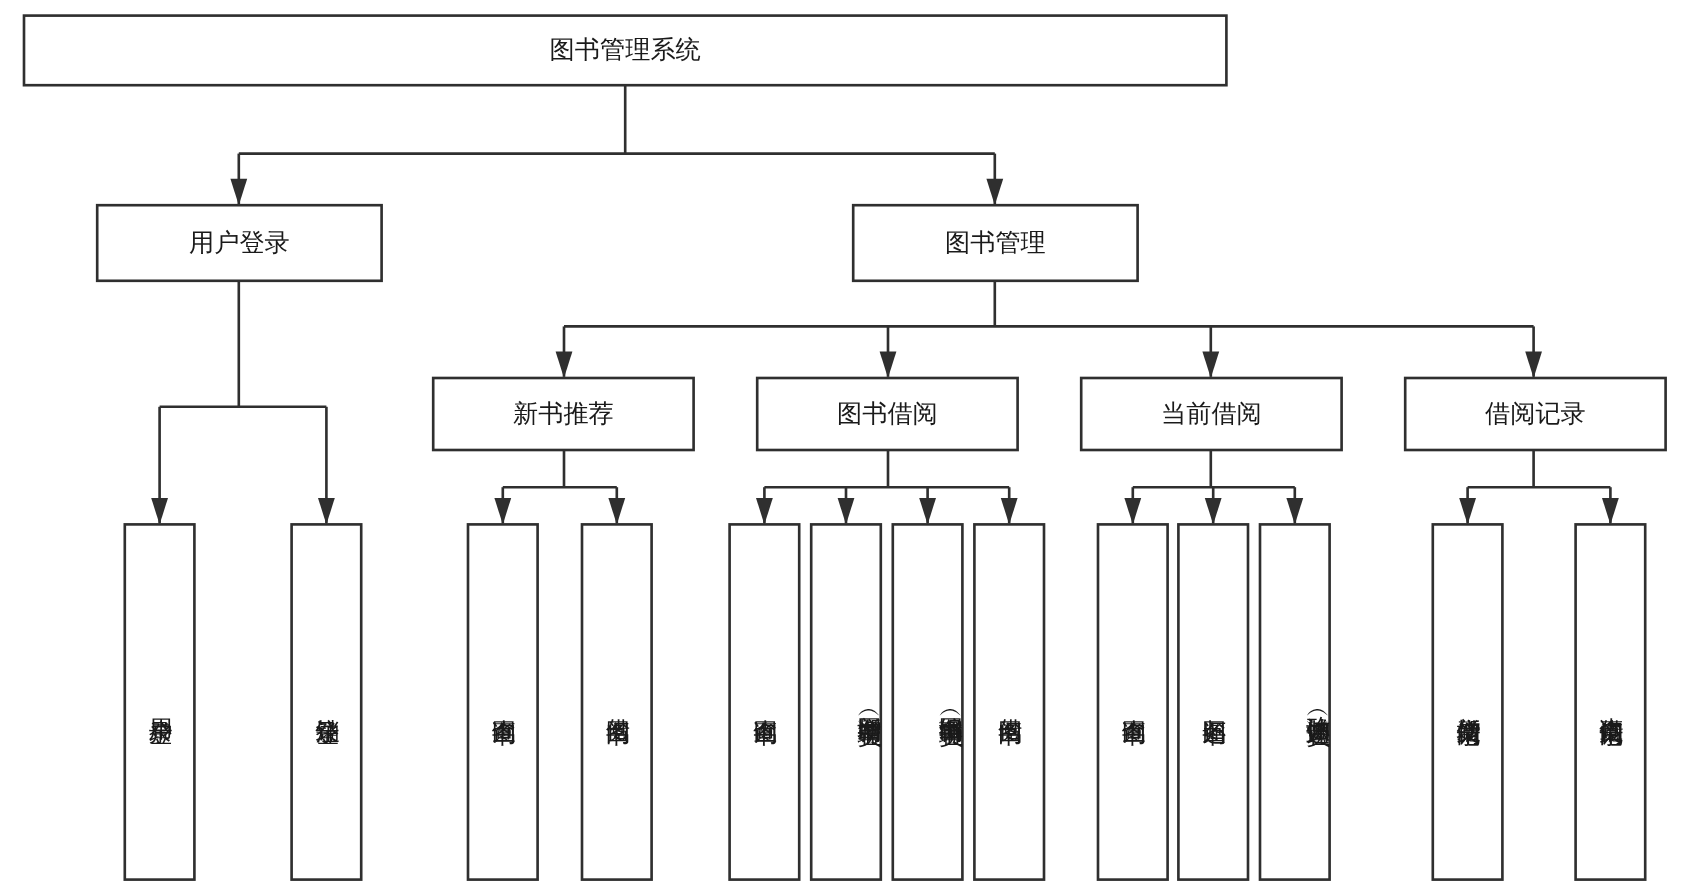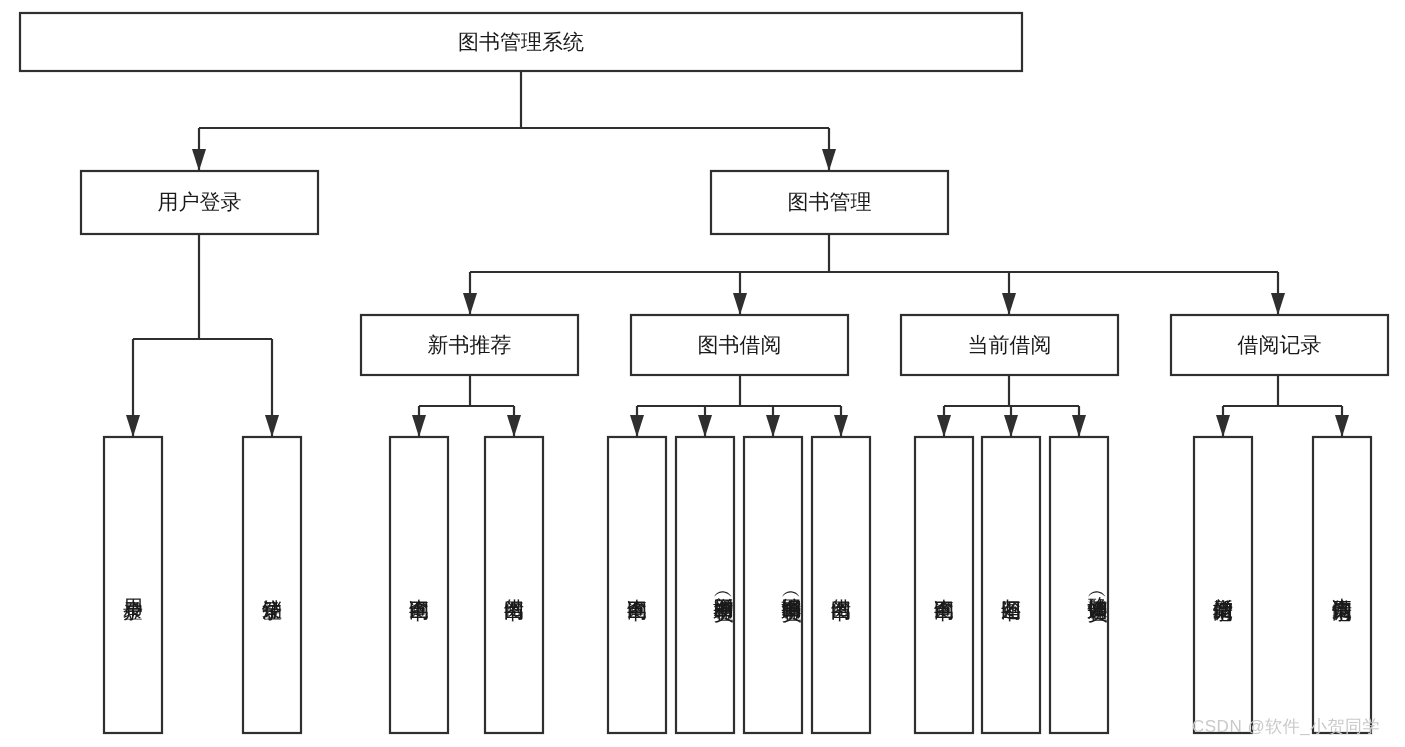--- a/index.html
+++ b/index.html
@@ -190,15 +190,14 @@
       <div class="leaf-label" style="left: 676px; top: 445px; width: 58px; height: 280px;">新增图书（管理员）</div>
       <div class="leaf-label" style="left: 744px; top: 445px; width: 58px; height: 280px;">编辑图书（管理员）</div>
       <div class="leaf-label centered" style="left: 812px; top: 445px; width: 58px; height: 280px;">借阅图书</div>
       <div class="leaf-label centered" style="left: 915px; top: 445px; width: 58px; height: 280px;">查询图书</div>
       <div class="leaf-label centered" style="left: 982px; top: 445px; width: 58px; height: 280px;">归还图书</div>
       <div class="leaf-label" style="left: 1050px; top: 445px; width: 58px; height: 280px;">确认归还（管理员）</div>
       <div class="leaf-label centered" style="left: 1194px; top: 445px; width: 58px; height: 280px;">新增借阅记录</div>
       <div class="leaf-label centered" style="left: 1313px; top: 445px; width: 58px; height: 280px;">查询借阅记录</div>
     </div>
 
-  <div class="watermark" style="left: 1192px; top: 715px;">CSDN @软件_小贺同学</div>
 
 </div>
 
 </body></html>

